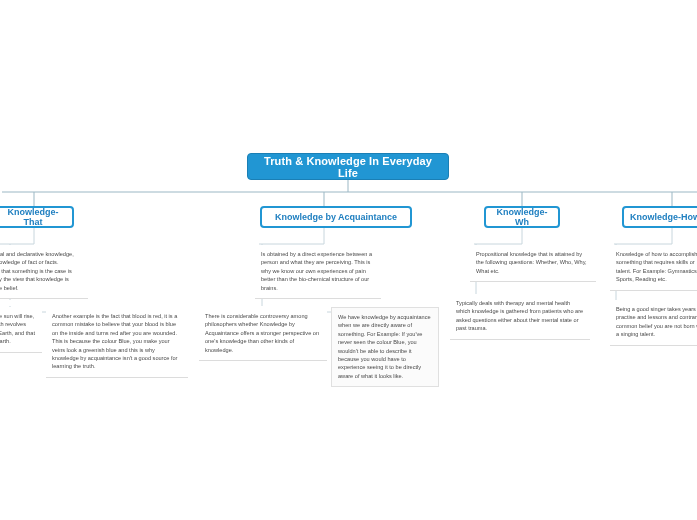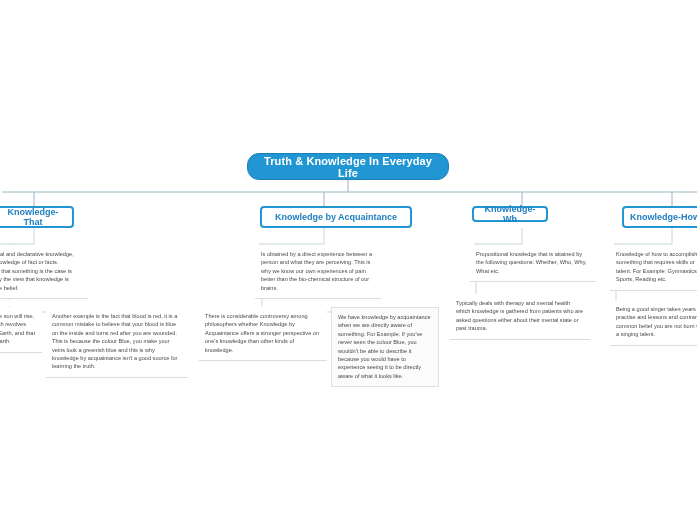--- a/index.html
+++ b/index.html
@@ -28,21 +28,21 @@
     pointer-events: none;
   }
   .node {
     position: absolute;
     box-sizing: border-box;
   }
   .root-node {
     background: #2a9fd6;
     background: #2196d3;
     border: 1px solid #1a7fb5;
-    border-radius: 12px;
+    border-radius: 4px;
     color: #ffffff;
     font-size: 11px;
     font-weight: bold;
     display: flex;
     align-items: center;
     justify-content: center;
     text-align: center;
     padding: 0 8px;
     letter-spacing: 0.1px;
   }
@@ -137,21 +137,21 @@
   <div class="node leaf-node" style="left:255px; top:245px; width:126px;">
     <span>Is obtained by a direct experience between a person and what they are perceiving. This is why we know our own experiences of pain better than the bio-chemical structure of our brains.</span>
   </div>
   <div class="node leaf-node" style="left:199px; top:307px; width:128px;">
     <span>There is considerable controversy among philosophers whether Knowledge by Acquaintance offers a stronger perspective on one's knowledge than other kinds of knowledge.</span>
   </div>
   <div class="node leaf-node boxed" style="left:331px; top:307px; width:108px;">
     <span>We have knowledge by acquaintance when we are directly aware of something. For Example: If you've never seen the colour Blue, you wouldn't be able to describe it because you would have to experience seeing it to be directly aware of what it looks like.</span>
   </div>
 
-  <div class="node branch-node" style="left:472px; top:206px; width:76px; height:16px;justify-content:flex-end;">
+  <div class="node branch-node" style="left:484px; top:206px; width:76px; height:22px;justify-content:flex-end;">
     <span>Knowledge-Wh</span>
   </div>
   <div class="node leaf-node" style="left:470px; top:245px; width:126px;">
     <span>Propositional knowledge that is attained by the following questions: Whether, Who, Why, What etc.</span>
   </div>
   <div class="node leaf-node" style="left:450px; top:294px; width:140px;">
     <span>Typically deals with therapy and mental health which knowledge is gathered from patients who are asked questions either about their mental state or past trauma.</span>
   </div>
 
   <div class="node branch-node" style="left:622px; top:206px; width:86px; height:22px;">

